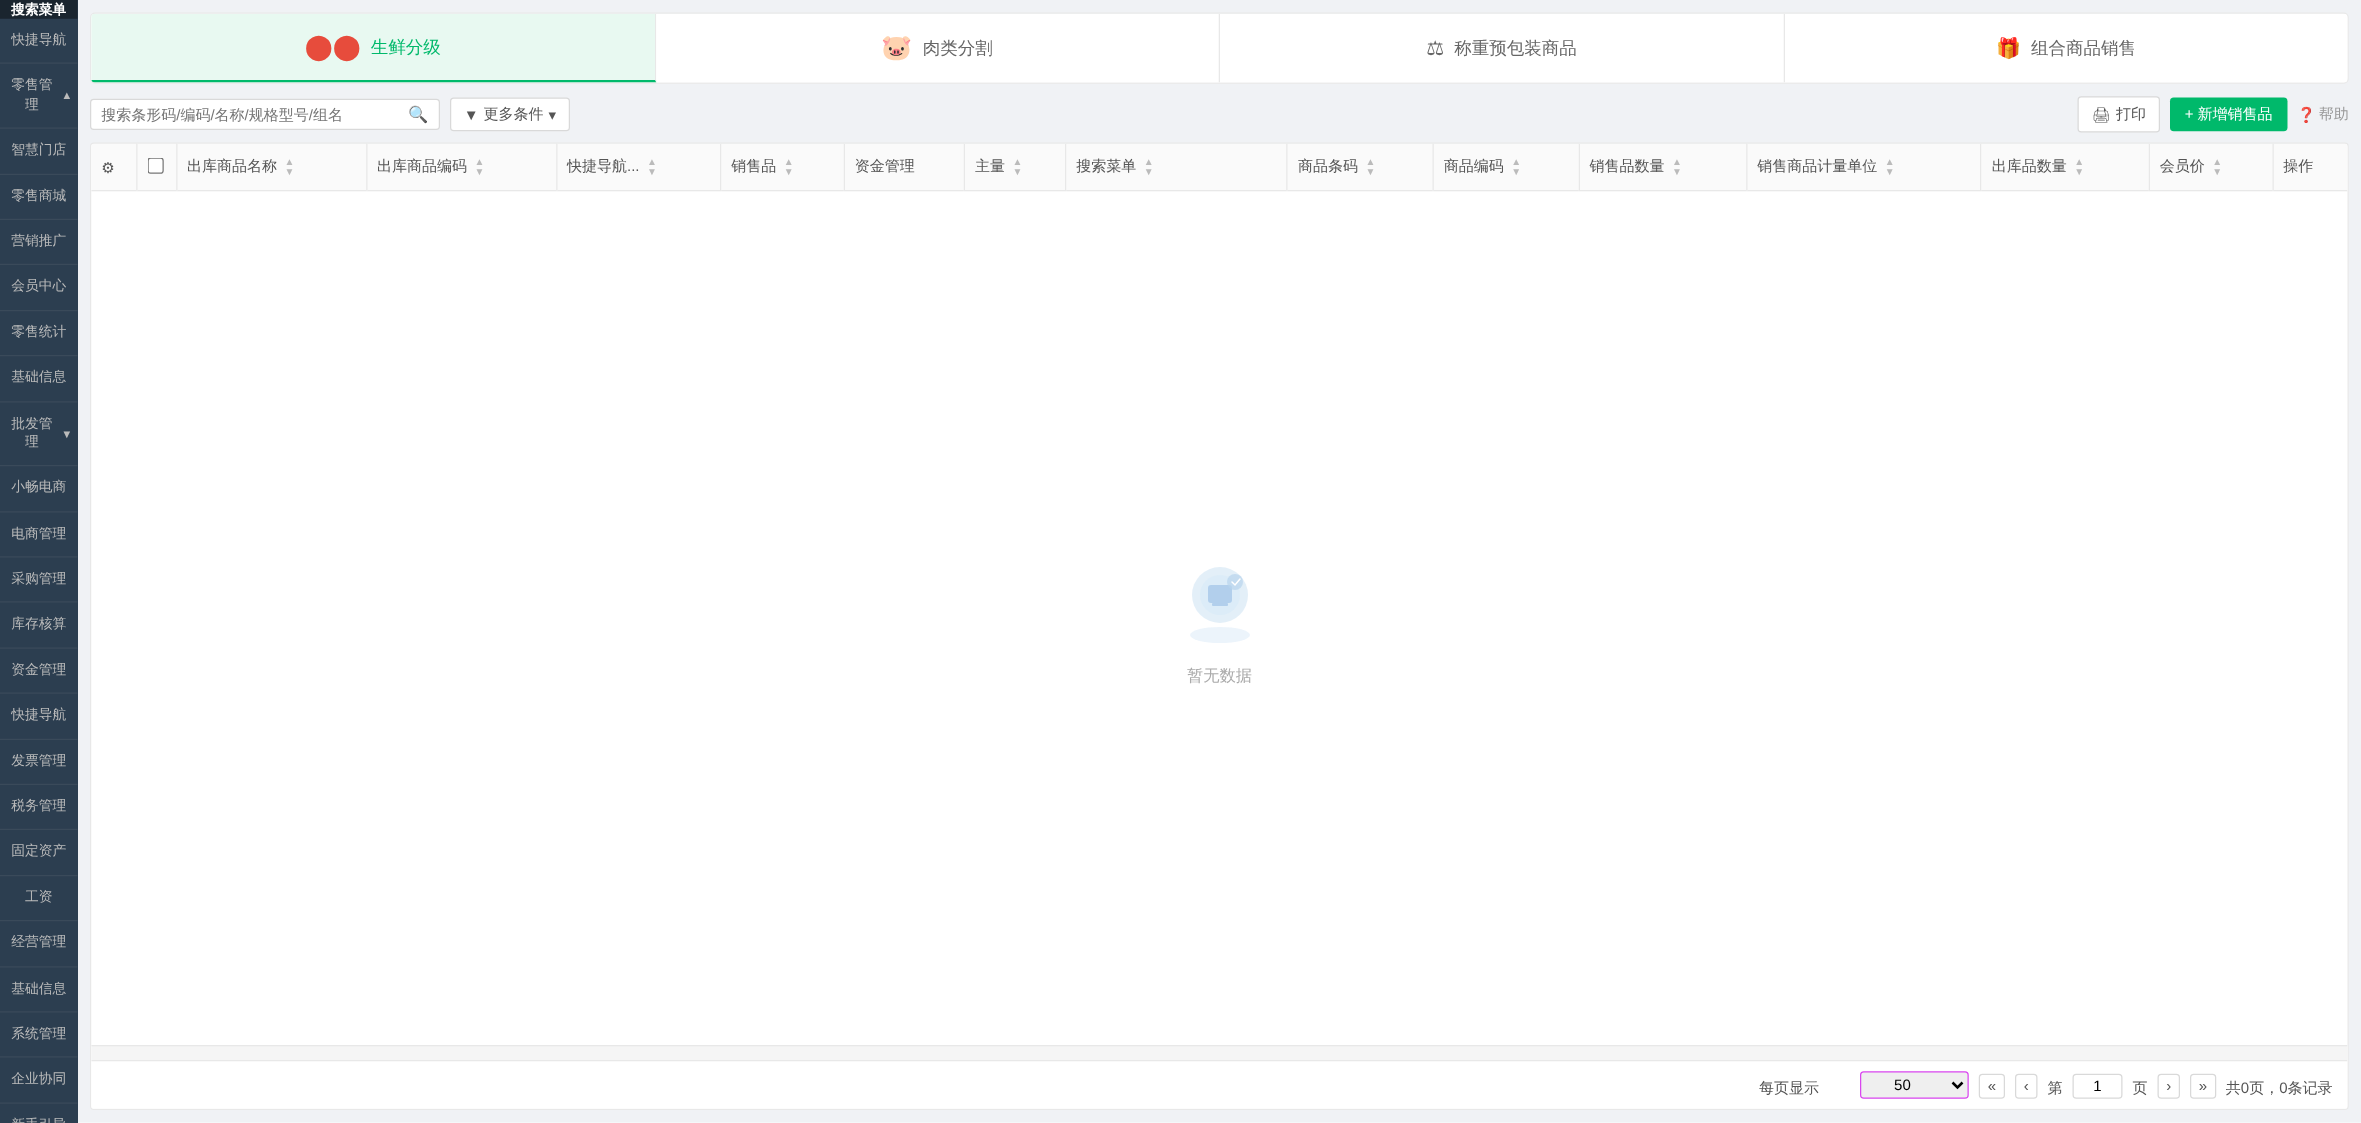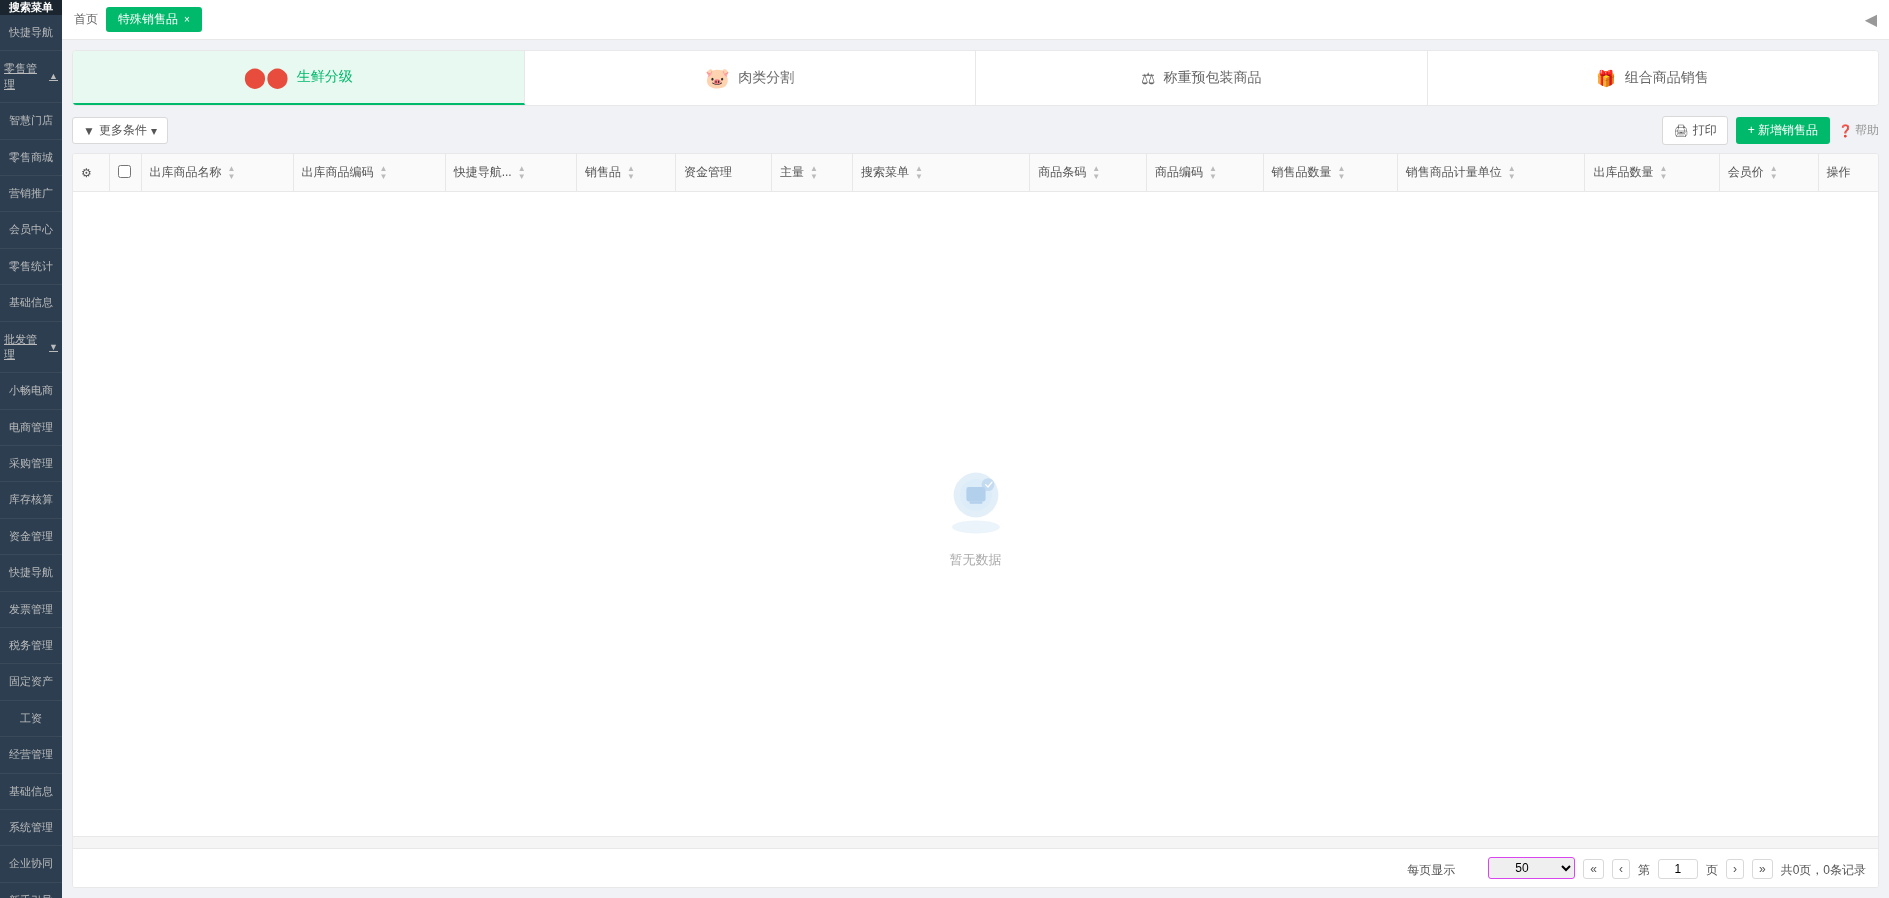--- a/index.html
+++ b/index.html
@@ -21,26 +21,26 @@
       background: #1a252f;
       display: flex;
       align-items: center;
       justify-content: center;
       color: #fff;
       font-size: 11px;
       font-weight: bold;
     }
     .sidebar-item {
       padding: 10px 4px;
+      text-align: center;
       cursor: pointer;
       font-size: 11px;
       color: #bbb;
       border-bottom: 1px solid #3a4a5a;
       line-height: 1.4;
-      text-decoration: underline;
     }
     .sidebar-item.has-arrow { display: flex; align-items: center; justify-content: center; gap: 2px; }
     .sidebar-item .arrow { font-size: 9px; }
     .sidebar-section {
       padding: 10px 4px;
       text-align: center;
       cursor: pointer;
       font-size: 11px;
       color: #bbb;
       border-bottom: 1px solid #3a4a5a;
@@ -377,30 +377,20 @@
   <div class="sidebar-section">基础信息</div>
   <div class="sidebar-section">系统管理</div>
   <div class="sidebar-section">企业协同</div>
   <div class="sidebar-section">新手引导</div>
 
   <div class="sidebar-settings">⚙</div>
 </div>
 
 <div class="main">
 
-  <div class="topbar">
-    <span class="topbar-home">首页</span>
-    <div class="topbar-tab">
-      <span>特殊销售品</span>
-      <span class="topbar-tab-close">×</span>
-    </div>
-    <div class="topbar-right">
-      <span class="topbar-toggle">◀</span>
-    </div>
-  </div>
 
   <div class="content">
 
     <div class="category-tabs">
 
       <div class="cat-tab active">
         <span class="cat-icon" style="color:#e74c3c;">⬤⬤</span>
         <span>生鲜分级</span>
       </div>
 
@@ -415,20 +405,24 @@
       </div>
 
       <div class="cat-tab">
         <span class="cat-icon" style="font-size:16px; color:#e6a817;">🎁</span>
         <span>组合商品销售</span>
       </div>
 
     </div>
 
     <div class="toolbar">
+      <div class="search-box">
+        <input type="text" placeholder="搜索条形码/编码/名称/规格型号/组名" style="">
+        <span class="search-icon-btn">🔍</span>
+      </div>
       <button class="filter-btn">
         <span>▼</span>
         <span>更多条件</span>
         <span>▾</span>
       </button>
       <div class="toolbar-right">
         <button class="print-btn">
           <span>🖨</span>
           <span>打印</span>
         </button>

